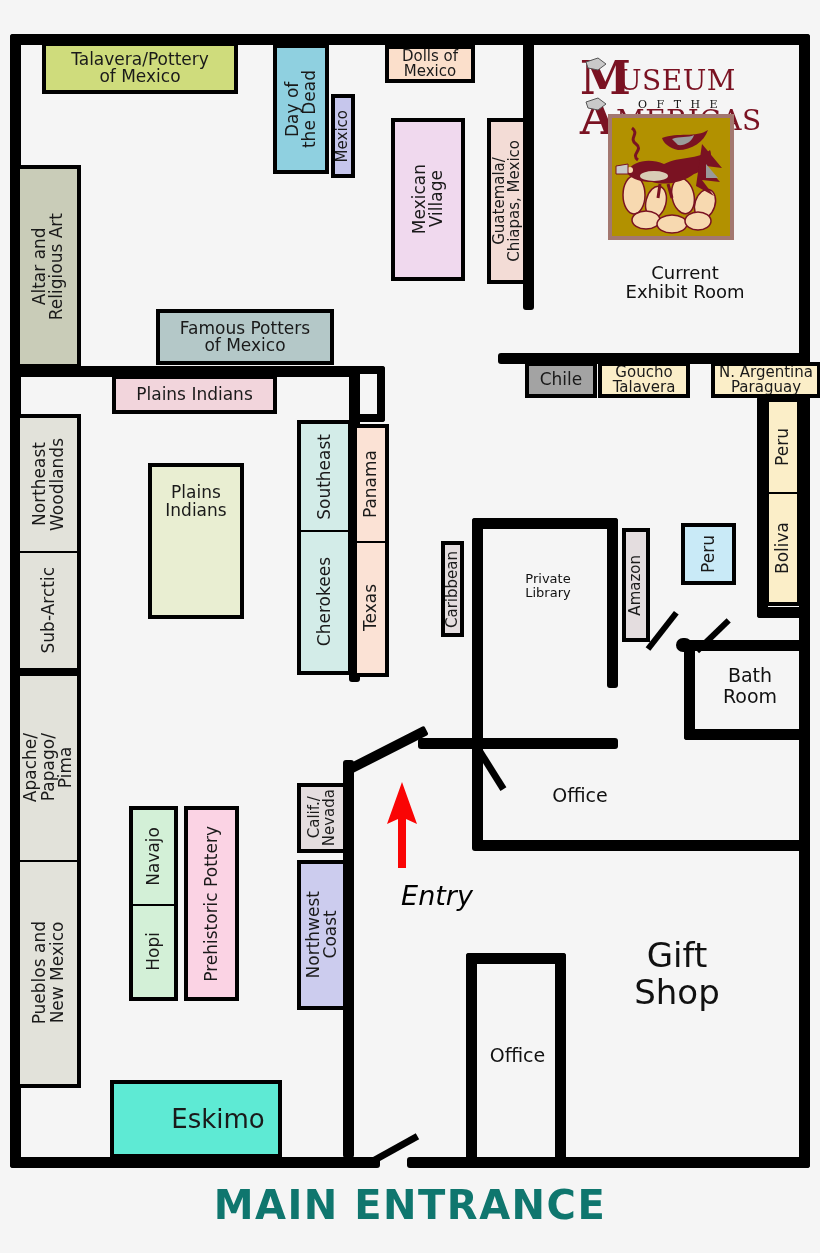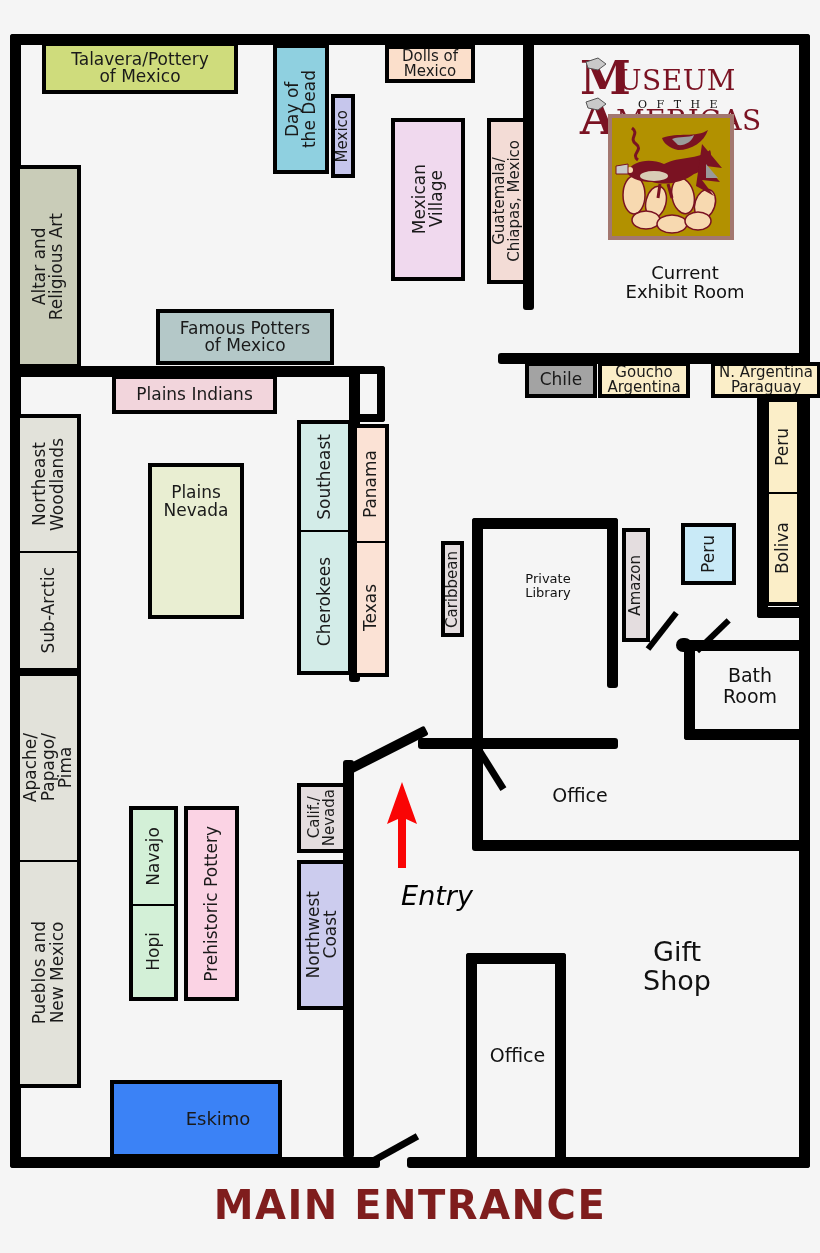--- a/index.html
+++ b/index.html
@@ -26,21 +26,21 @@
   .rlab{position:absolute;text-align:center;color:#111;line-height:1.08;white-space:pre-line;}
 
   
   #entry-arrow{position:absolute;left:382px;top:780px;width:40px;height:90px;}
   #entry-label{position:absolute;left:382px;top:880px;width:110px;text-align:center;
                font-weight:normal;font-style:italic;font-size:27px;color:#000;
                font-family:"DejaVu Sans","Liberation Sans",sans-serif;}
 
   
   #main-entrance{position:absolute;left:0;top:1182px;width:820px;text-align:center;
-                 font-size:40px;font-weight:bold;letter-spacing:1.5px;color:#7f1d1d;
+                 font-size:40px;font-weight:bold;letter-spacing:1.5px;color:#0f766e;
                  font-family:"DejaVu Sans","Liberation Sans",sans-serif;}
 
   
   #logo{position:absolute;left:576px;top:50px;width:188px;height:192px;}
 </style>
 </head>
 <body>
 
 <div id="map">
 
@@ -200,21 +200,21 @@
 Pima</span>
         </div>
         <div class="sub vt" style="font-size: 17px; left: 0px; top: 45%; width: 100%; height: 55%; border-top: 2px solid rgb(0, 0, 0);">
           <span>Pueblos and
 New Mexico</span>
         </div>
       </div>
       <div class="ex" style="left: 148px; top: 463px; width: 96px; height: 156px; background: rgb(233, 238, 210); font-size: 17px; display: block; position: absolute;">
         <div class="sub" style="font-size: 17px; left: 0px; top: 0%; width: 100%; height: 47%;">
           <span>Plains
-Nevada</span>
+Indians</span>
         </div>
       </div>
       <div class="ex vt" style="left: 297px; top: 420px; width: 55px; height: 255px; background: rgb(211, 236, 232); font-size: 17px; display: block; position: absolute;">
         <div class="sub vt" style="font-size: 17px; left: 0px; top: 0%; width: 100%; height: 43%;">
           <span>Southeast</span>
         </div>
         <div class="sub vt" style="font-size: 17px; left: 0px; top: 43%; width: 100%; height: 57%; border-top: 2px solid rgb(0, 0, 0);">
           <span>Cherokees</span>
         </div>
       </div>
@@ -224,21 +224,21 @@
         </div>
         <div class="sub vt" style="font-size: 17px; left: 0px; top: 46%; width: 100%; height: 54%; border-top: 2px solid rgb(0, 0, 0);">
           <span>Texas</span>
         </div>
       </div>
       <div class="ex" style="left: 525px; top: 362px; width: 72px; height: 36px; background: #a3a3a3; font-size: 17px;">
         <span>Chile</span>
       </div>
       <div class="ex" style="left: 598px; top: 362px; width: 92px; height: 36px; background: rgb(251, 238, 200); font-size: 15px;">
         <span>Goucho
-Argentina</span>
+Talavera</span>
       </div>
       <div class="ex" style="left: 691px; top: 362px; width: 110px; height: 36px; background: rgb(251, 238, 200); font-size: 15px; margin-left: 20px;">
         <span>N. Argentina
 Paraguay</span>
       </div>
       <div class="ex vt" style="left: 765px; top: 398px; width: 36px; height: 208px; background: rgb(251, 238, 200); font-size: 17px; display: block; position: absolute;">
         <div class="sub vt" style="font-size: 17px; left: 0px; top: 0%; width: 100%; height: 45%;">
           <span>Peru</span>
         </div>
         <div class="sub vt" style="font-size: 17px; left: 0px; top: 45%; width: 100%; height: 55%; border-top: 2px solid rgb(0, 0, 0);">
@@ -266,29 +266,29 @@
         <span>Prehistoric Pottery</span>
       </div>
       <div class="ex vt" style="left: 297px; top: 783px; width: 50px; height: 70px; background: rgb(228, 221, 223); font-size: 15px;">
         <span>Calif./
 Nevada</span>
       </div>
       <div class="ex vt" style="left: 297px; top: 860px; width: 50px; height: 150px; background: rgb(204, 204, 238); font-size: 17px;">
         <span>Northwest
 Coast</span>
       </div>
-      <div class="ex" style="left: 110px; top: 1080px; width: 172px; height: 78px; background: #3b82f6; font-size: 18px; padding-left: 44px;">
+      <div class="ex" style="left: 110px; top: 1080px; width: 172px; height: 78px; background: #5eead4; font-size: 26px; padding-left: 44px;">
         <span>Eskimo</span>
       </div>
     </div>
   <div id="room-layer">
       <div class="rlab" style="left: 560px; top: 263px; width: 250px; font-size: 18px;">Current
 Exhibit Room</div>
       <div class="rlab" style="left: 488px; top: 572px; width: 120px; font-size: 13px;">Private
 Library</div>
       <div class="rlab" style="left: 700px; top: 665px; width: 100px; font-size: 19px;">Bath
 Room</div>
       <div class="rlab" style="left: 535px; top: 785px; width: 90px; font-size: 19px;">Office</div>
-      <div class="rlab" style="left: 625px; top: 937px; width: 104px; font-size: 27px;">Gift
+      <div class="rlab" style="left: 625px; top: 937px; width: 104px; font-size: 34px;">Gift
 Shop</div>
       <div class="rlab" style="left: 475px; top: 1045px; width: 85px; font-size: 19px;">Office</div>
     </div>
 </div>
 
 </body></html>

